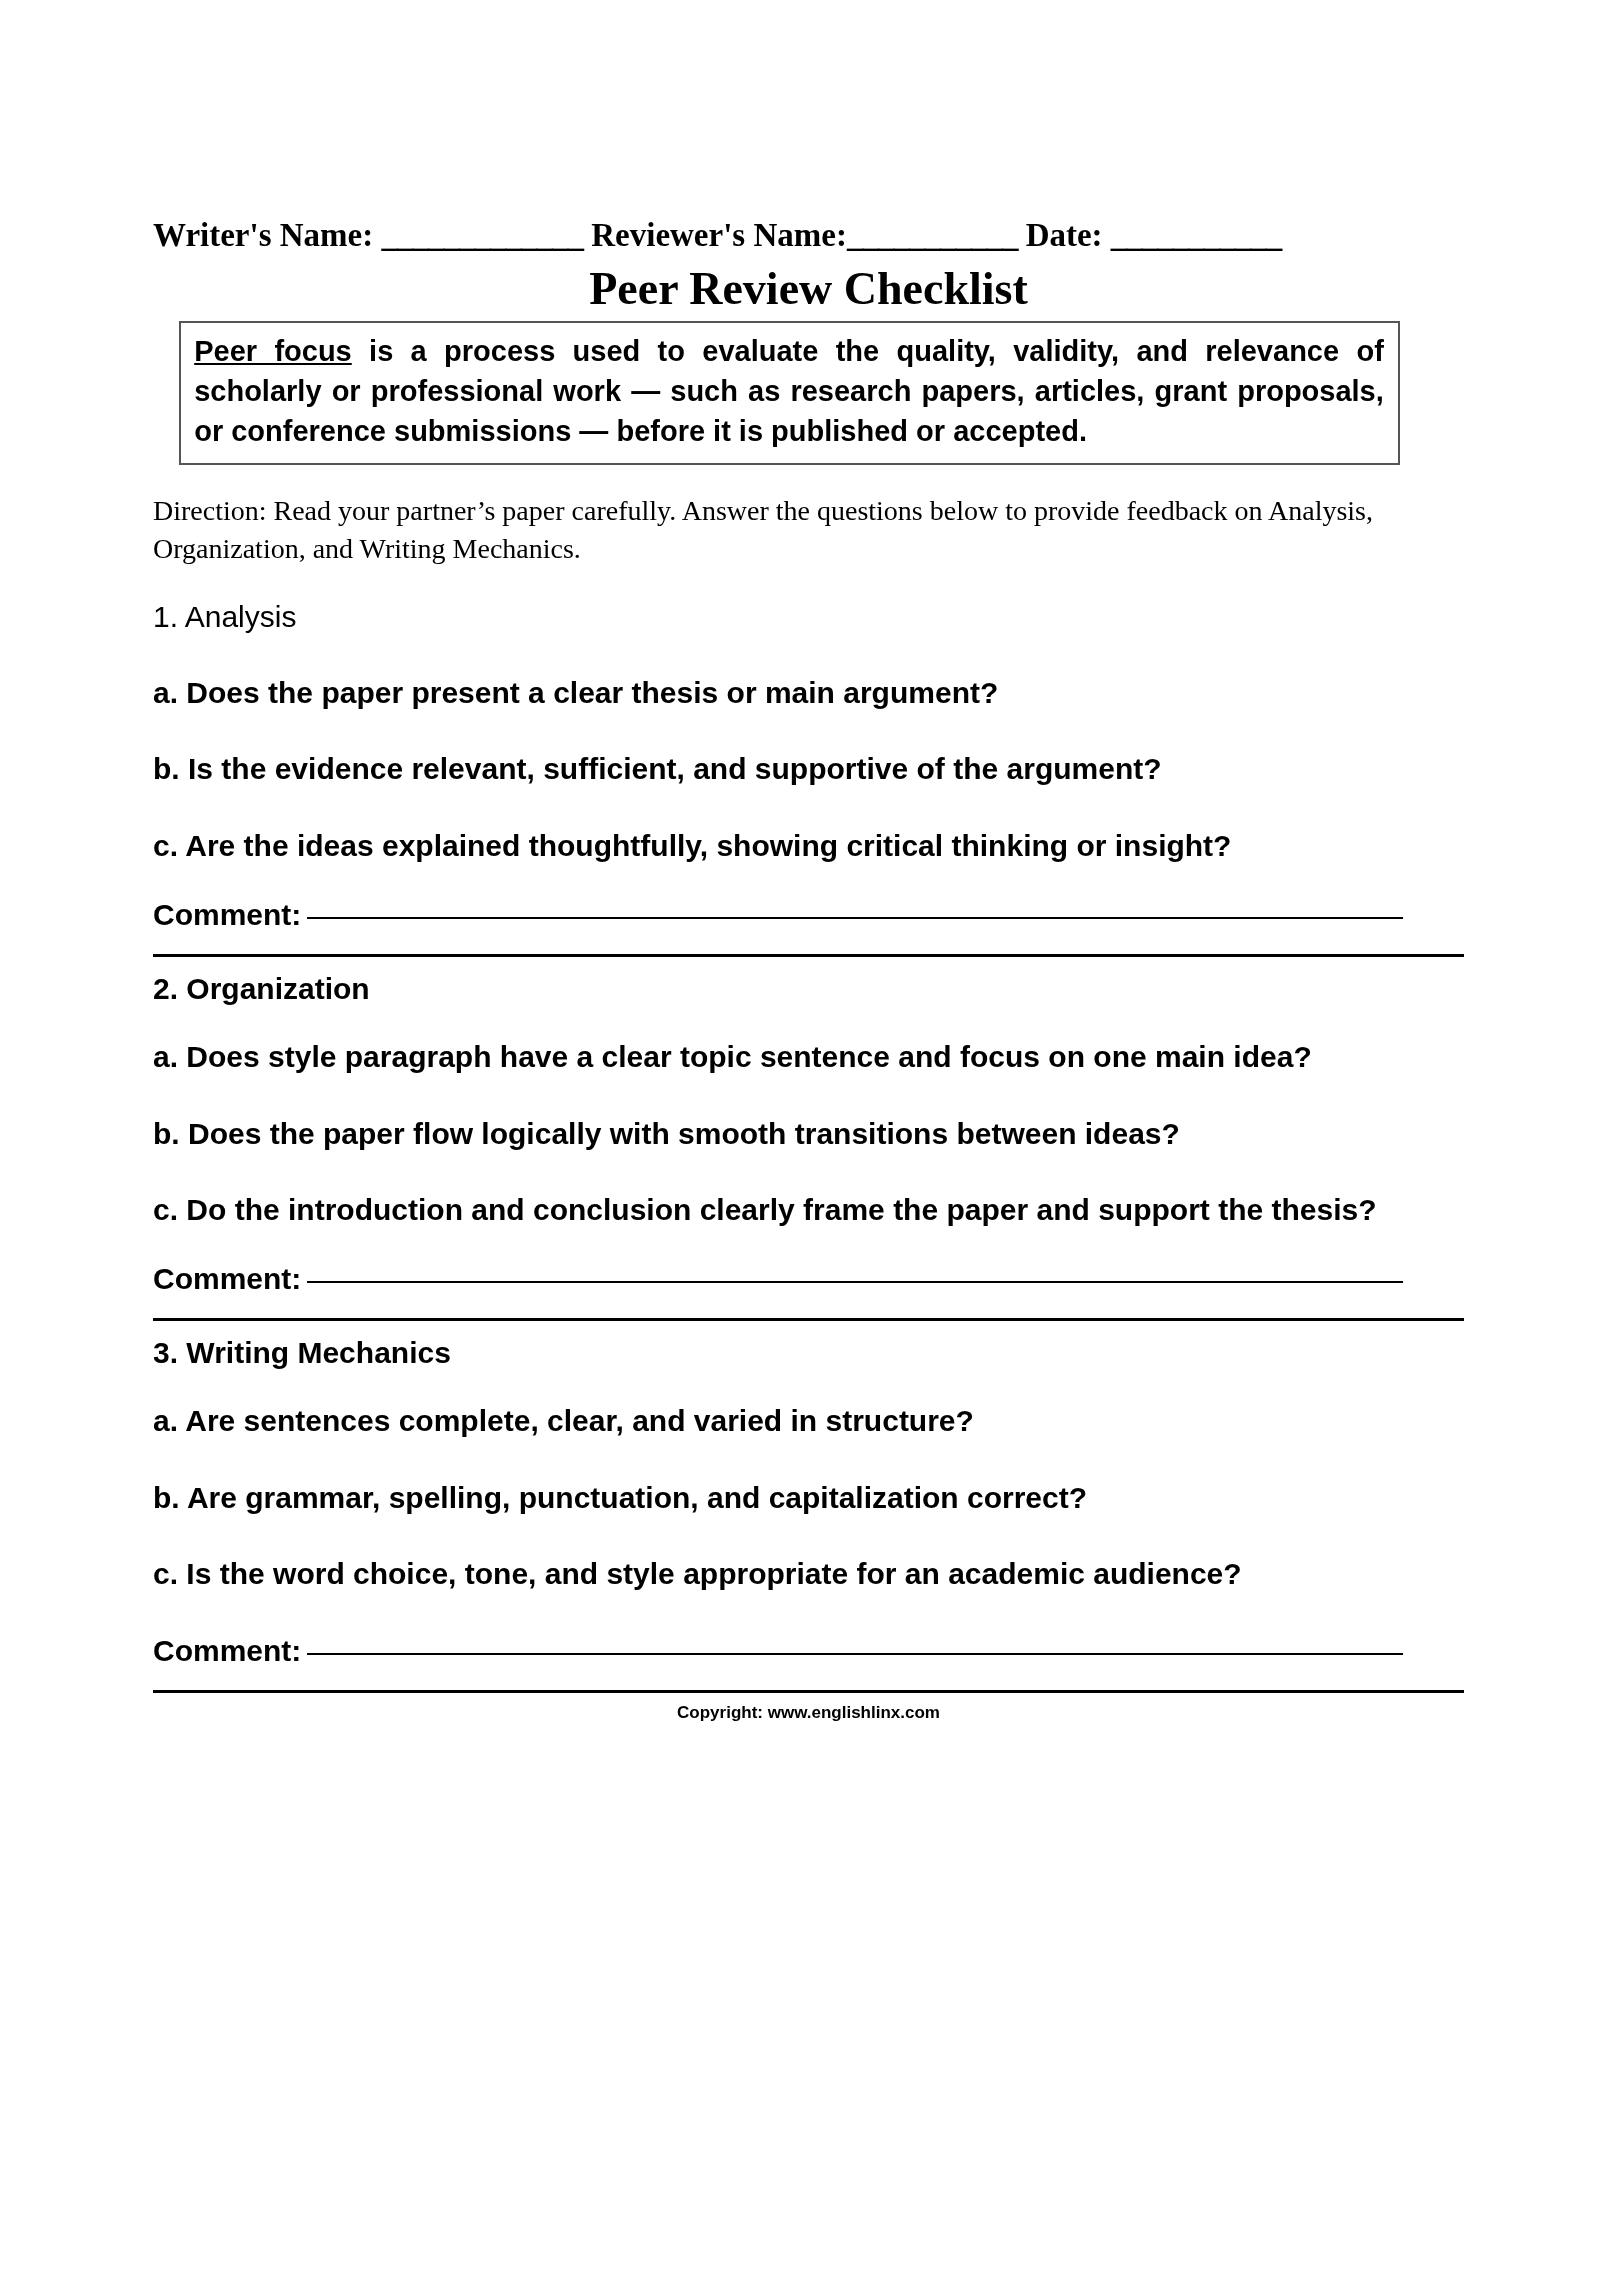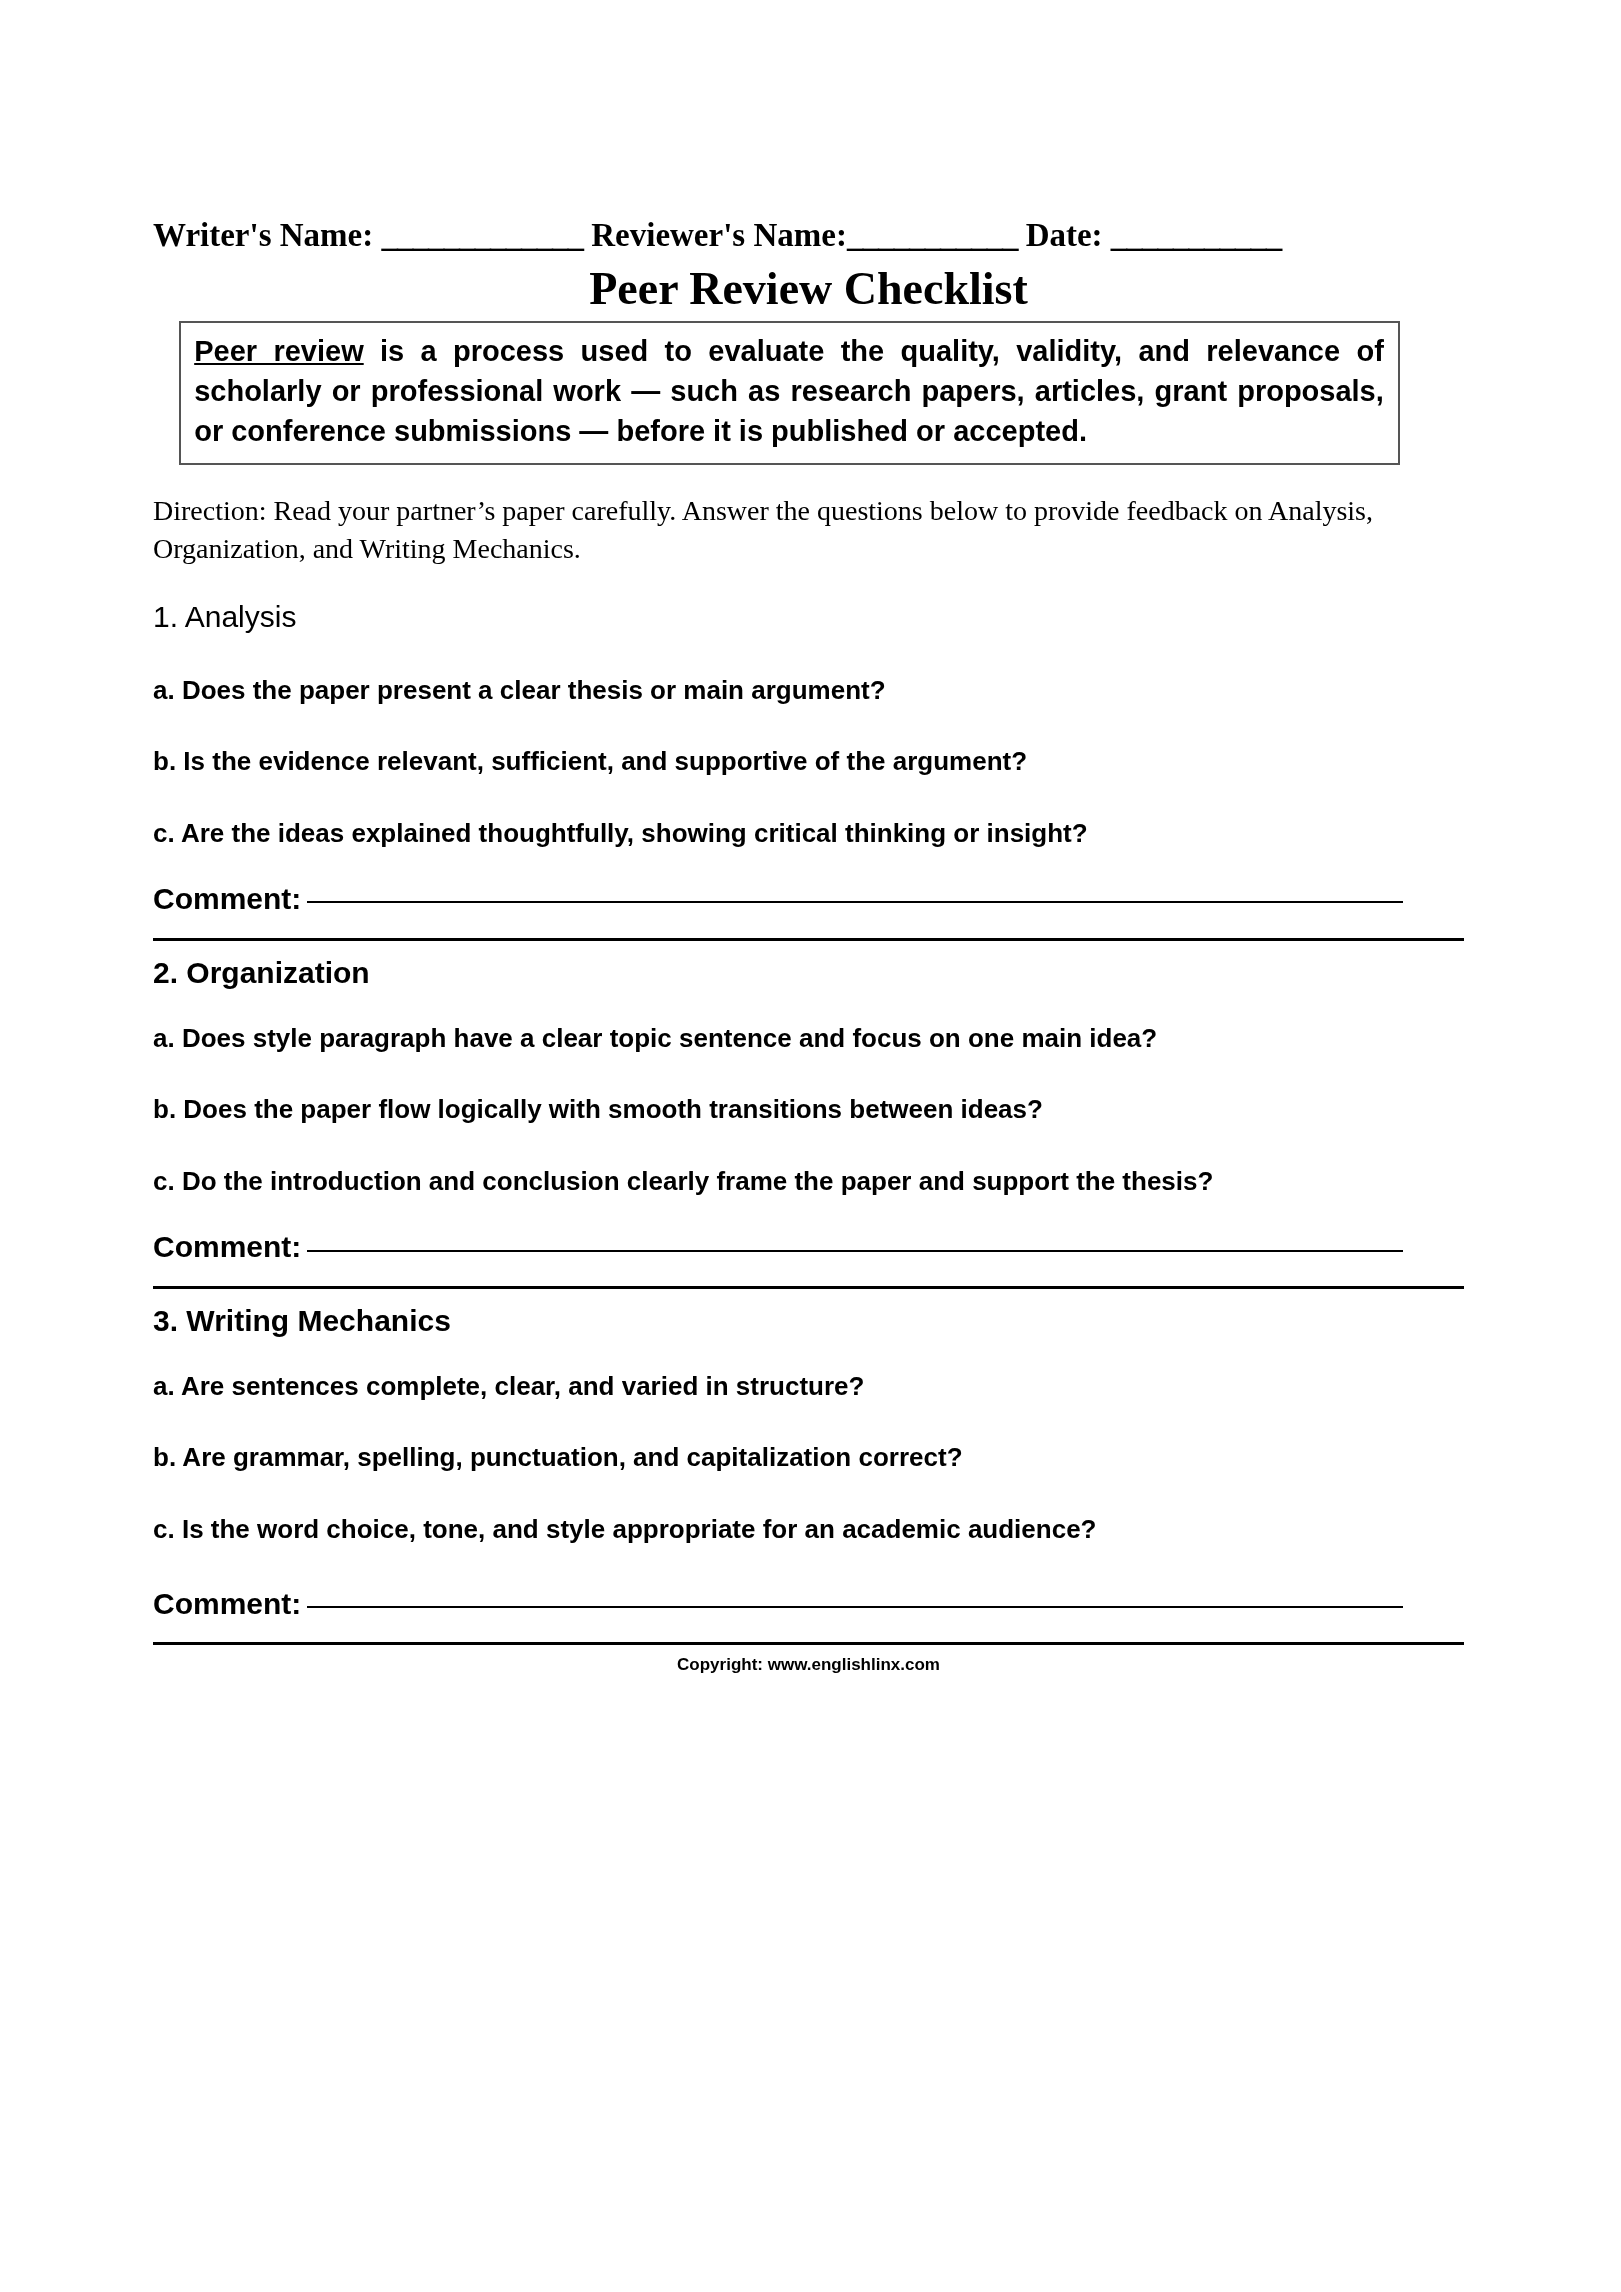--- a/index.html
+++ b/index.html
@@ -95,21 +95,21 @@
   
   .section-head {
     font-size: 30px;
     line-height: 1.3;
   }
   .section-head.bold { font-weight: bold; }
   .section-head.plain { font-weight: normal; }
 
   .question {
     font-weight: bold;
-    font-size: 26px;
+    font-size: 30px;
     line-height: 1.33;
     width: 1264px;
   }
 
   .comment-row {
     font-weight: bold;
     font-size: 30px;
     line-height: 1.3;
     white-space: nowrap;
   }
@@ -149,21 +149,21 @@
 <div class="page">
   <div class="content">
 
     <div class="name-line">
       <span>Writer's Name: </span><span class="blank">_____________</span><span> Reviewer's Name:</span><span class="blank">___________</span><span> Date: </span><span class="blank">___________</span>
     </div>
 
     <div class="doc-title">Peer Review Checklist</div>
 
     <div class="definition-box">
-      <div class="definition-text"><span class="term">Peer review</span><span> is a process used to evaluate the quality, validity, and relevance of scholarly or professional work — such as research papers, articles, grant proposals, or conference submissions — before it is published or accepted.</span></div>
+      <div class="definition-text"><span class="term">Peer focus</span><span> is a process used to evaluate the quality, validity, and relevance of scholarly or professional work — such as research papers, articles, grant proposals, or conference submissions — before it is published or accepted.</span></div>
     </div>
 
     <div class="direction">Direction: Read your partner’s paper carefully. Answer the questions below to provide feedback on Analysis, Organization, and Writing Mechanics.</div>
 
     <div class="gap-m"></div>
     <div class="section-head plain">1. Analysis</div>
     <div class="gap-l"></div>
     <div class="question">a. Does the paper present a clear thesis or main argument?</div>
     <div class="gap-l"></div>
     <div class="question">b. Is the evidence relevant, sufficient, and supportive of the argument?</div>

